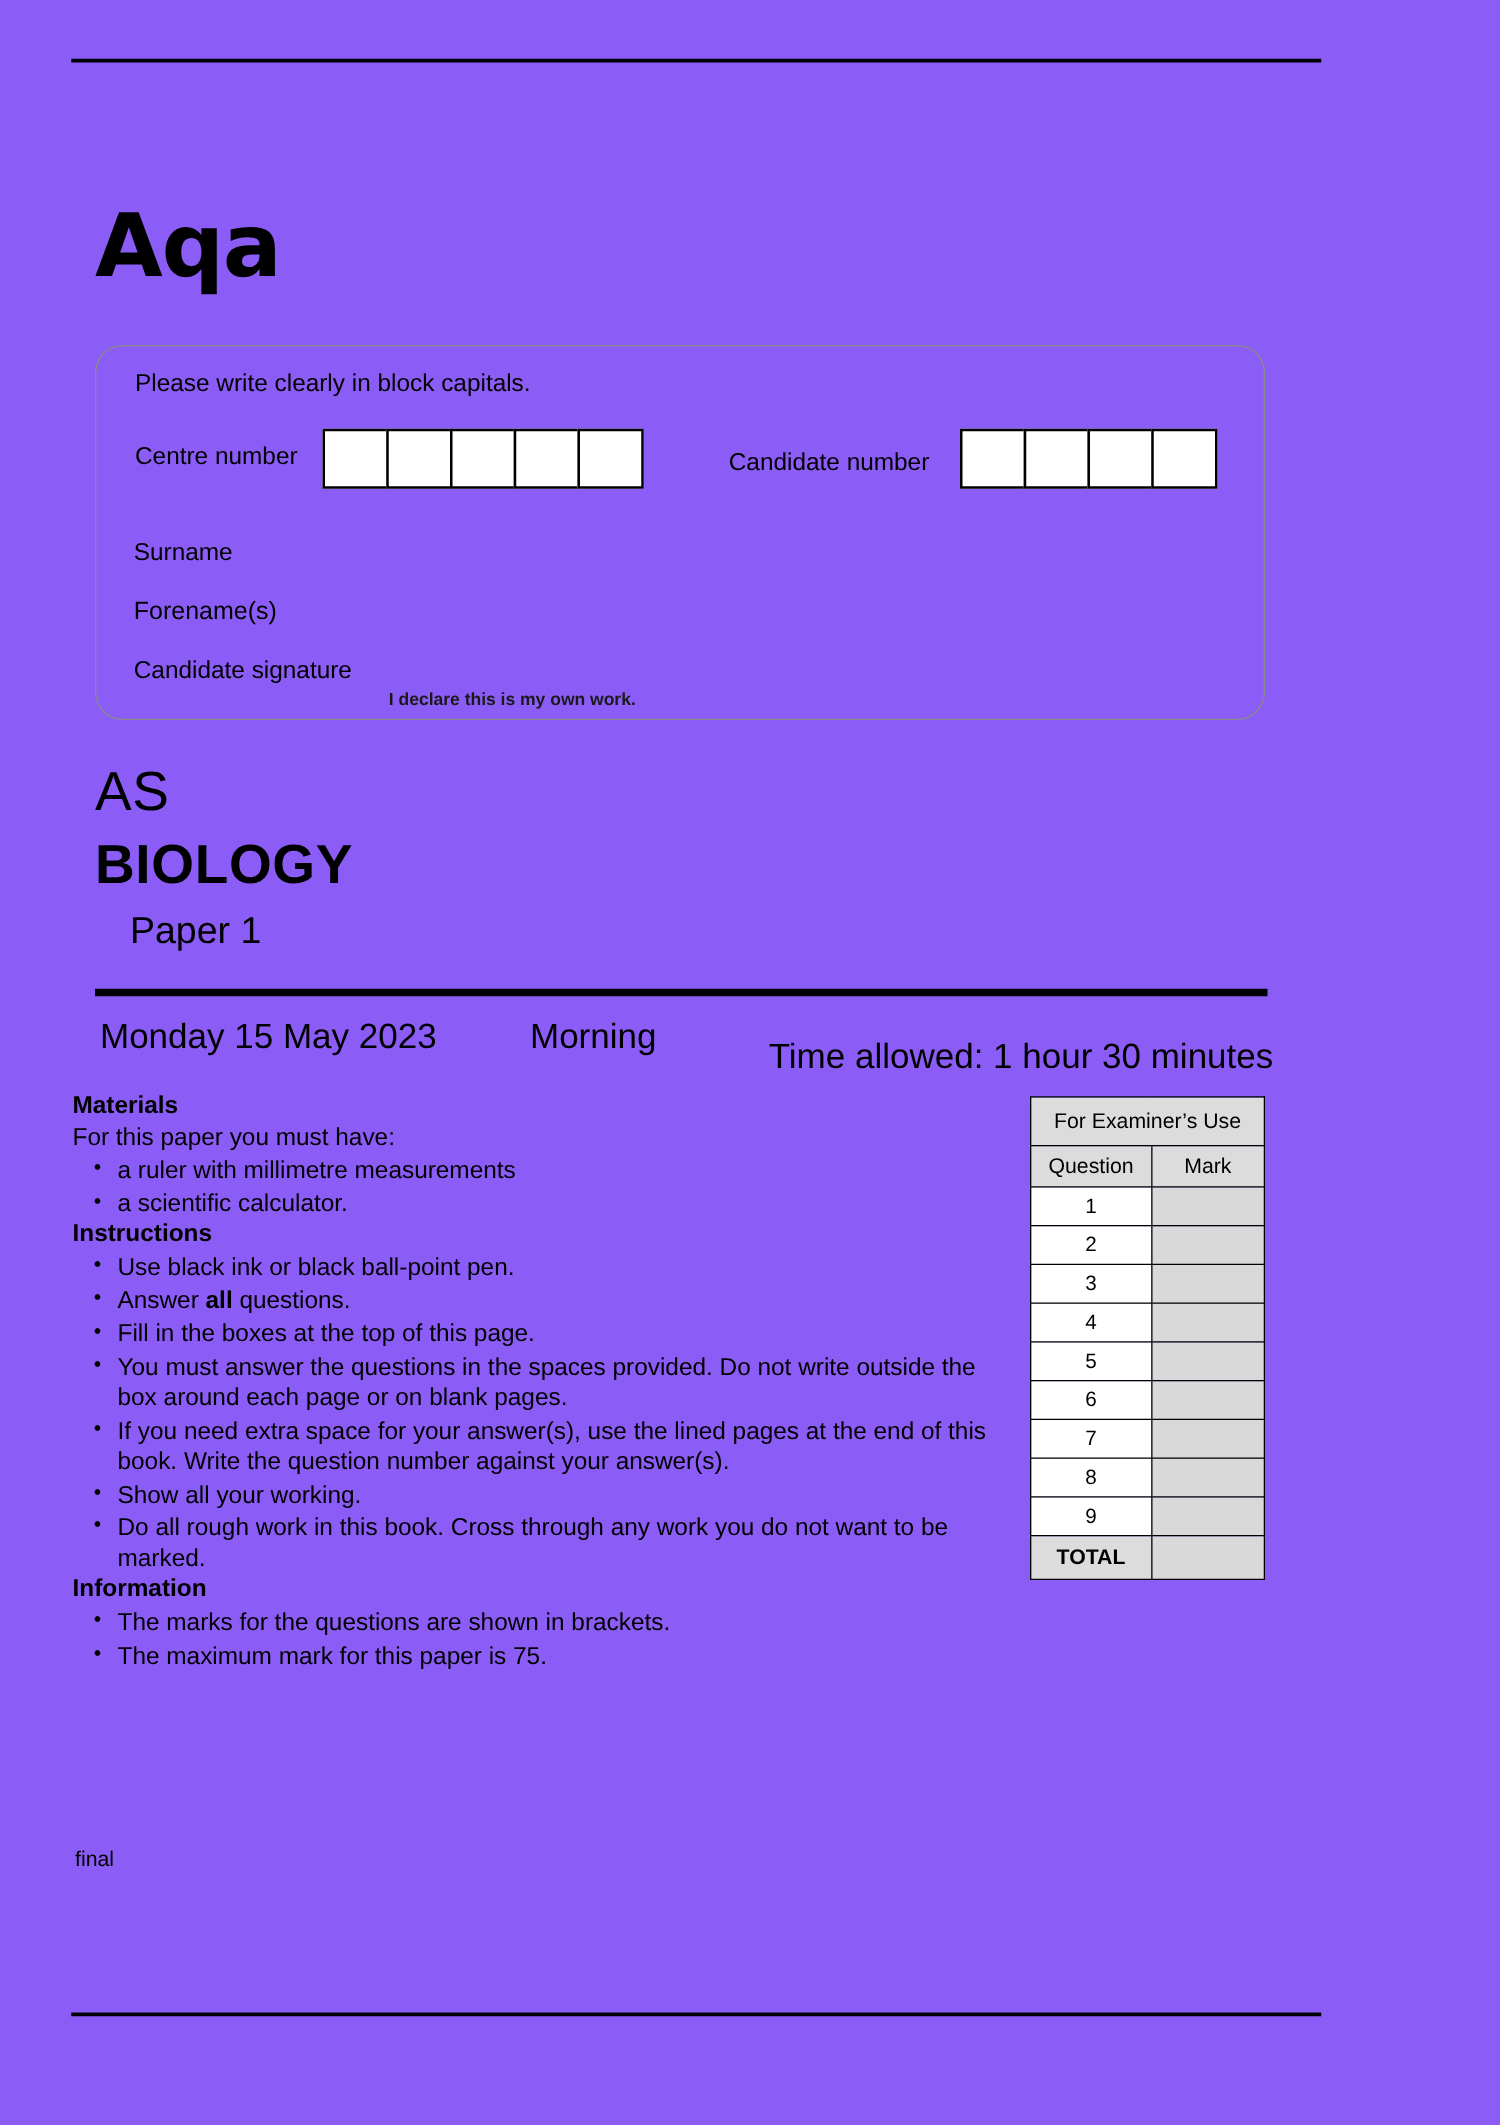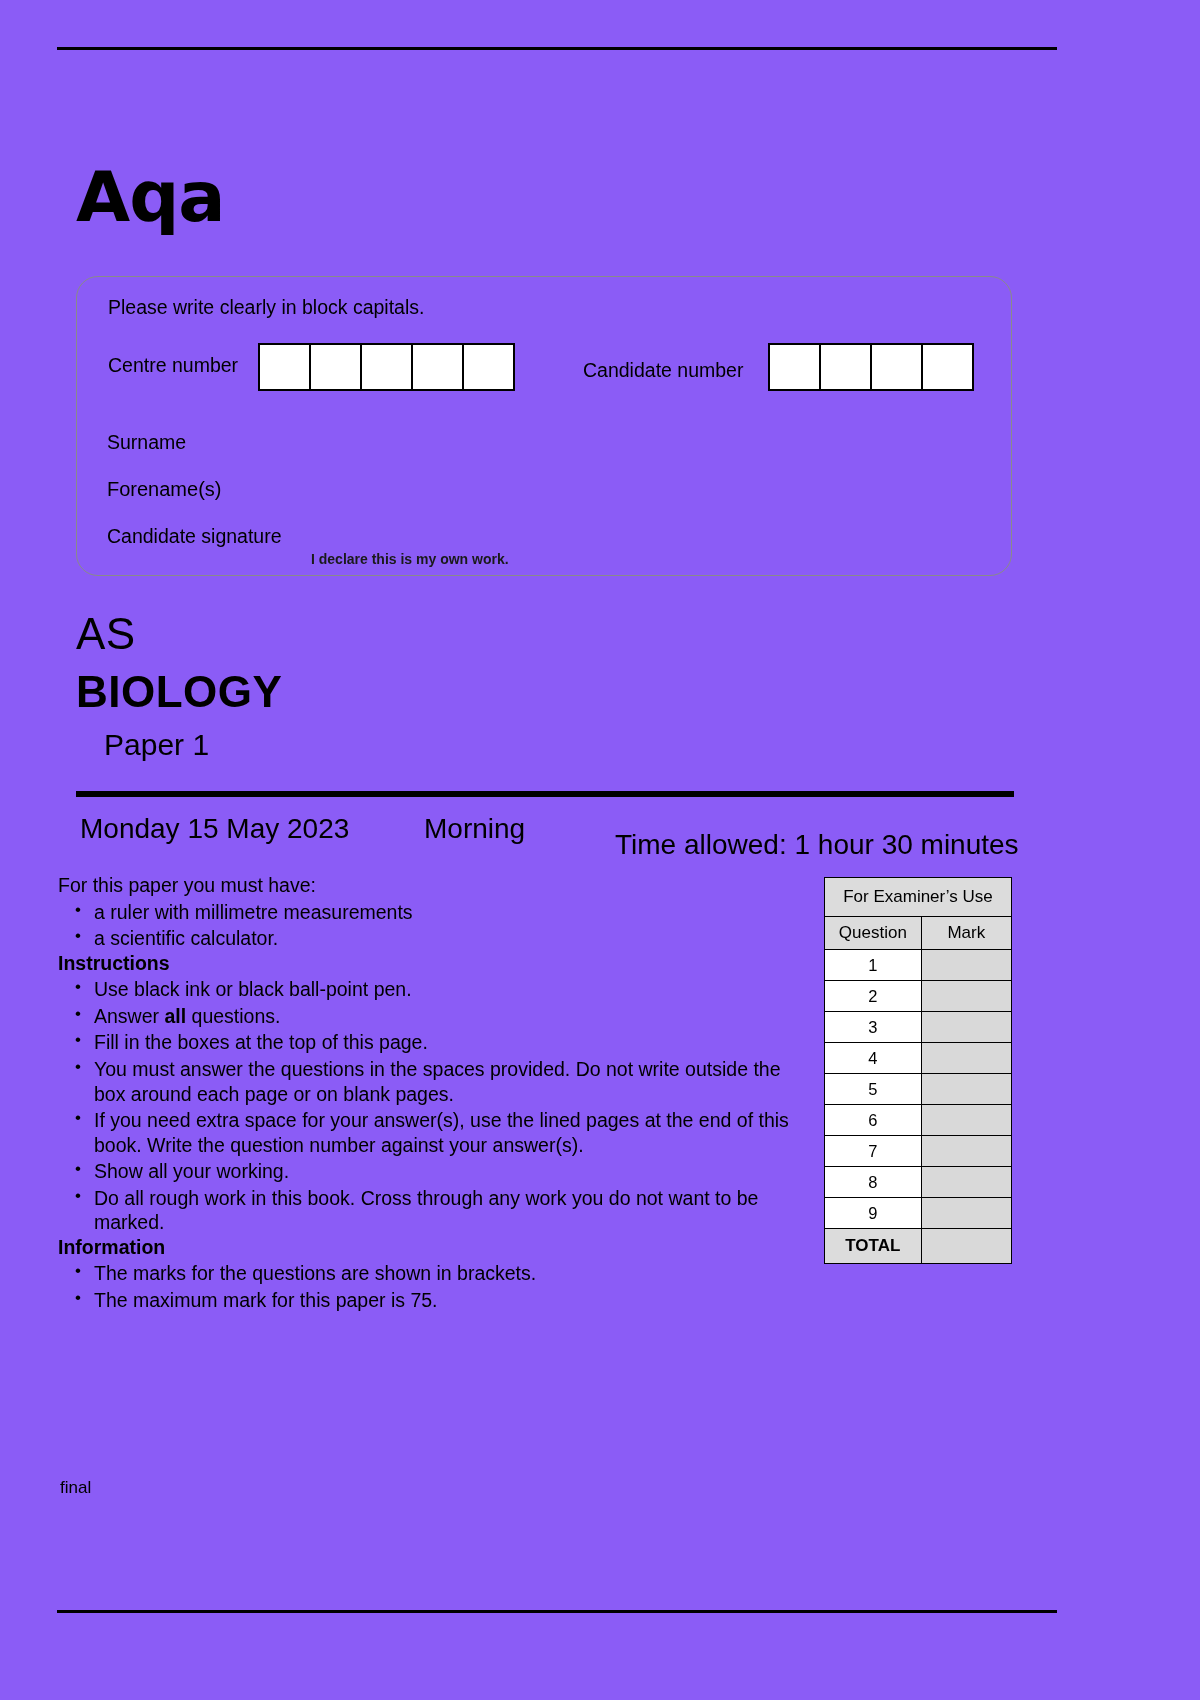--- a/index.html
+++ b/index.html
@@ -314,20 +314,21 @@
   <div class="rule-heavy"></div>
 
   <div class="dateline">
     <span class="d-date">Monday 15 May 2023</span>
     <span class="d-session">Morning</span>
     <span class="d-time">Time allowed: 1 hour 30 minutes</span>
   </div>
 
   <div class="infocol">
 
+    <h3>Materials</h3>
     <p class="plain">For this paper you must have:</p>
     <ul>
       <li>a ruler with millimetre measurements</li>
       <li>a scientific calculator.</li>
     </ul>
 
     <h3 class="sp-instructions">Instructions</h3>
     <ul>
       <li>Use black ink or black ball-point pen.</li>
       <li><span>Answer </span><span class="bold-inline">all</span><span> questions.</span></li>

